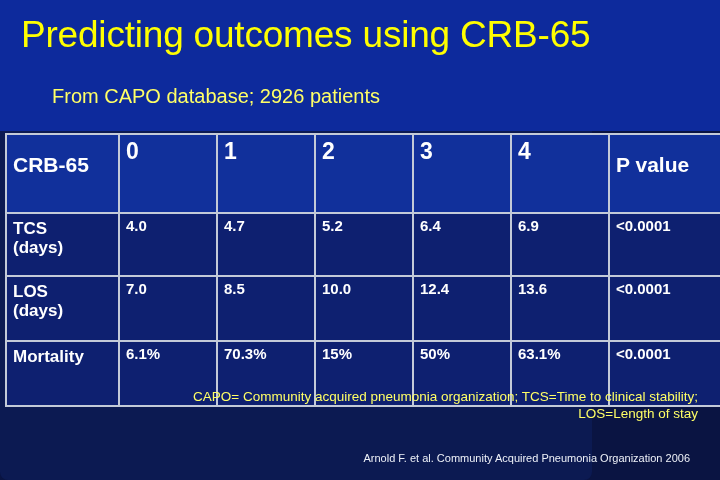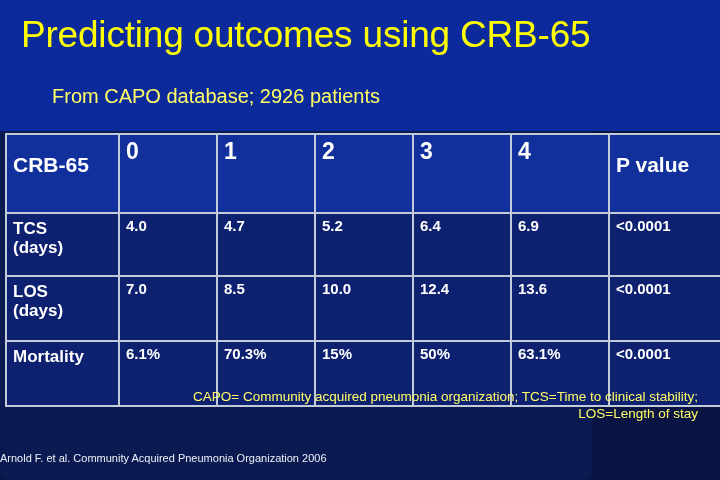--- a/index.html
+++ b/index.html
@@ -111,20 +111,21 @@
     font-size: 13.5px;
     line-height: 17px;
     font-weight: 400;
     text-align: right;
   }
   #citation {
     position: absolute;
     left: 0;
     top: 452px;
     width: 690px;
+    text-align: right;
     color: #eef1f8;
     font-size: 11px;
     font-weight: 400;
     white-space: nowrap;
   }
 </style>
 </head>
 <body>
 
 <div id="slide">

